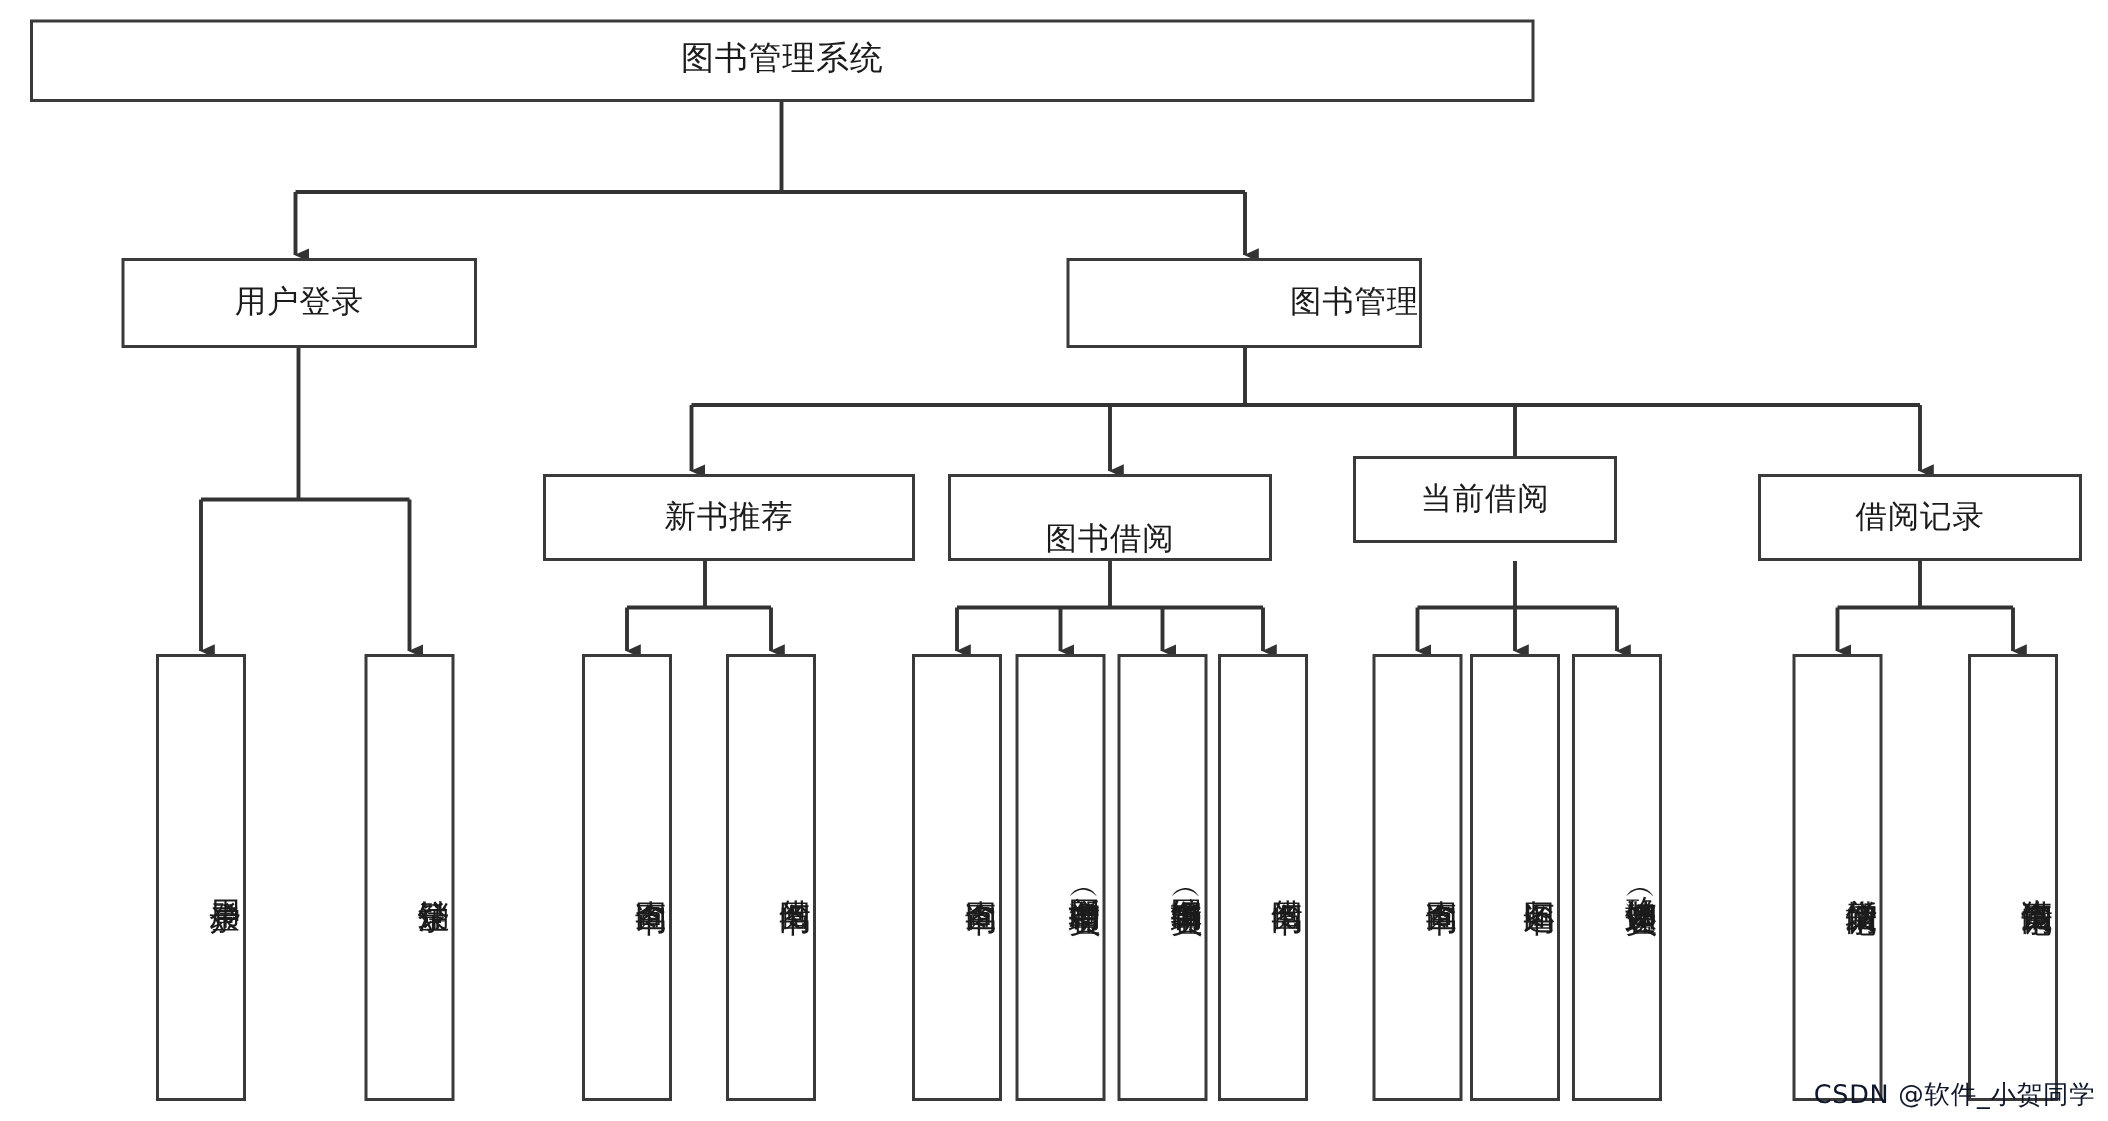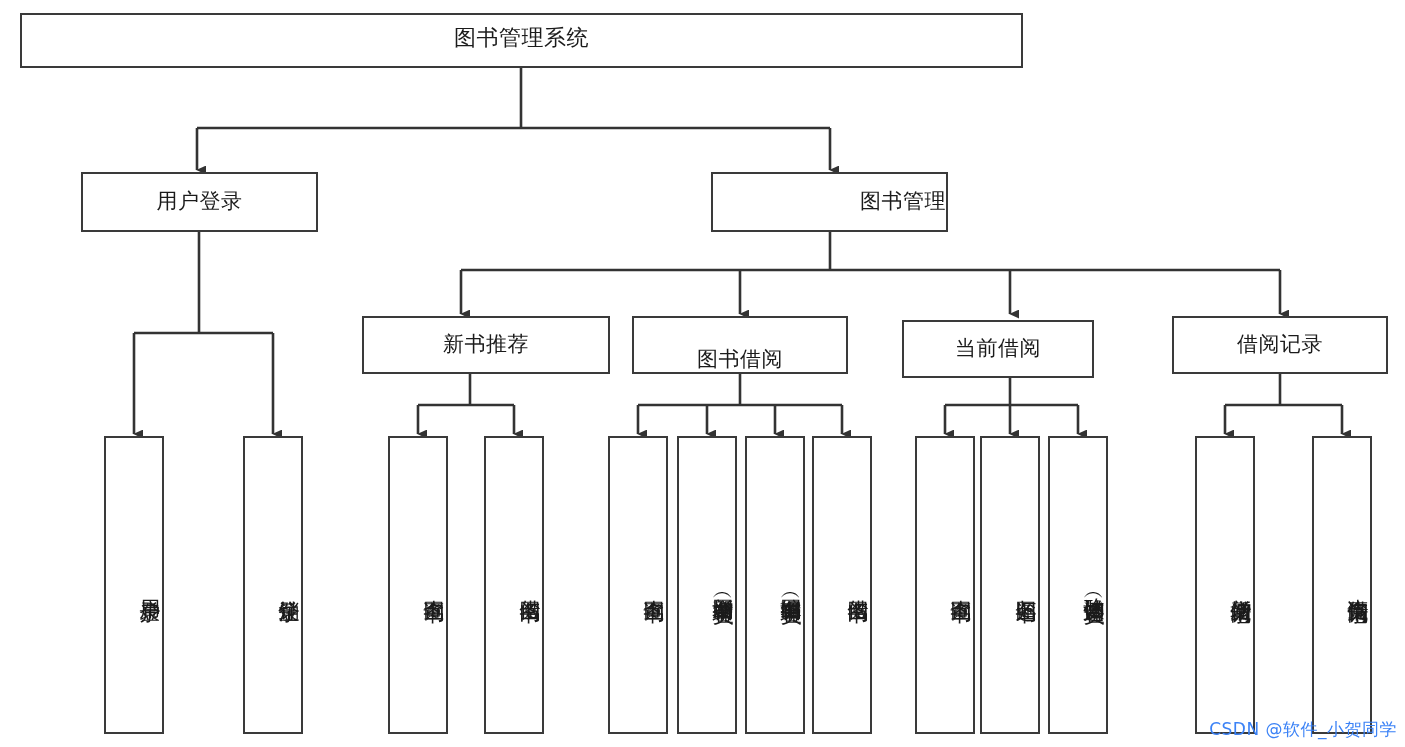--- a/index.html
+++ b/index.html
@@ -60,21 +60,21 @@
   .node-v .vtext {
     writing-mode: vertical-rl;
     text-orientation: upright;
     display: block;
   }
   #watermark {
     position: absolute;
     right: 8px;
     bottom: 6px;
     font-size: 17px;
-    color: #3b82f6;
+    color: #0f172a;
     letter-spacing: 0.5px;
     white-space: nowrap;
     user-select: none;
   }
 </style>
 </head>
 <body>
 
 <div id="diagram-root">
 
@@ -115,36 +115,36 @@
         <line x1="1010" y1="405" x2="1010" y2="434" stroke="#333333" stroke-width="2.6" marker-end="url(#arrowhead)"></line>
         <line x1="1078" y1="405" x2="1078" y2="434" stroke="#333333" stroke-width="2.6" marker-end="url(#arrowhead)"></line>
         <line x1="1280" y1="374" x2="1280" y2="405" stroke="#333333" stroke-width="2.6"></line>
         <line x1="1225" y1="405" x2="1342" y2="405" stroke="#333333" stroke-width="2.6"></line>
         <line x1="1225" y1="405" x2="1225" y2="434" stroke="#333333" stroke-width="2.6" marker-end="url(#arrowhead)"></line>
         <line x1="1342" y1="405" x2="1342" y2="434" stroke="#333333" stroke-width="2.6" marker-end="url(#arrowhead)"></line>
       </g>
   </svg>
 
   <div id="nodes-layer">
-      <div class="node node-h node-root" style="left: 20px; top: 13px; width: 1003px; height: 55px; font-family: Liberation Mono, monospace;">
+      <div class="node node-h node-root" style="left: 20px; top: 13px; width: 1003px; height: 55px;">
         <span>图书管理系统</span>
       </div>
       <div class="node node-h" style="left: 81px; top: 172px; width: 237px; height: 60px;">
         <span>用户登录</span>
       </div>
       <div class="node node-h" style="left: 711px; top: 172px; width: 237px; height: 60px; justify-content: flex-end;">
         <span>图书管理</span>
       </div>
       <div class="node node-h" style="left: 362px; top: 316px; width: 248px; height: 58px;">
         <span>新书推荐</span>
       </div>
       <div class="node node-h" style="left: 632px; top: 316px; width: 216px; height: 58px; align-items: flex-end;">
         <span>图书借阅</span>
       </div>
-      <div class="node node-h" style="left: 902px; top: 320px; width: 192px; height: 58px;">
+      <div class="node node-h" style="left: 902px; top: 304px; width: 176px; height: 58px;">
         <span>当前借阅</span>
       </div>
       <div class="node node-h" style="left: 1172px; top: 316px; width: 216px; height: 58px; justify-content: center;">
         <span>借阅记录</span>
       </div>
       <div class="node node-v" style="left: 104px; top: 436px; width: 60px; height: 298px;">
         <span class="vtext">用户登录</span>
       </div>
       <div class="node node-v" style="left: 243px; top: 436px; width: 60px; height: 298px;">
         <span class="vtext">注销登录</span>

